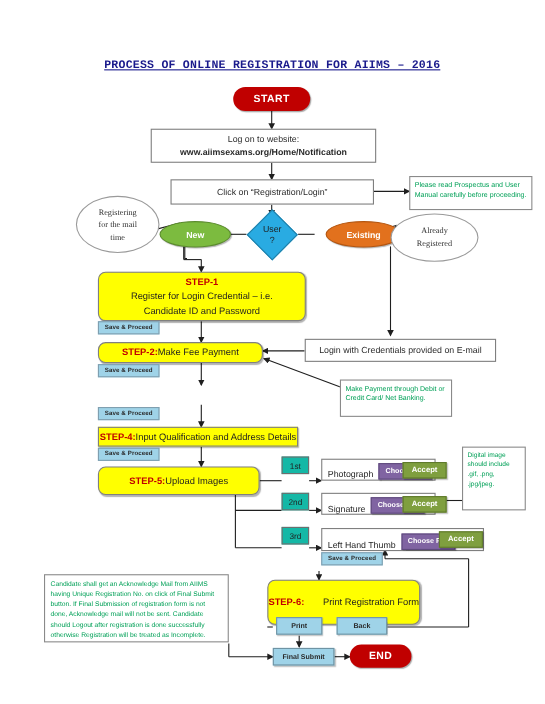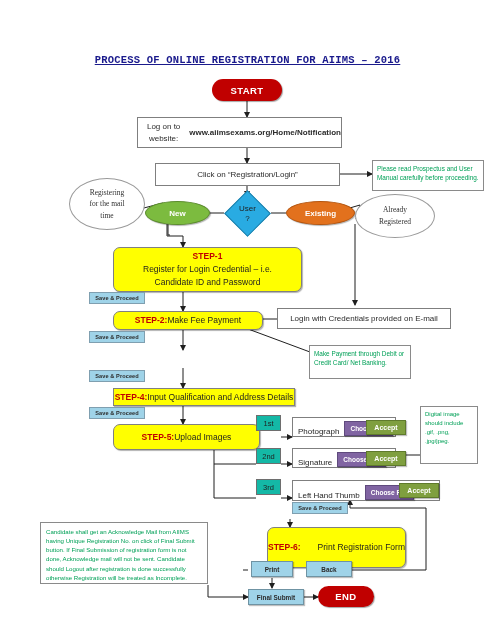--- a/index.html
+++ b/index.html
@@ -26,29 +26,28 @@
     display:flex;align-items:center;justify-content:center;
     box-shadow:1px 1px 1px rgba(0,0,0,.35);
   }
 
   
   .pbox{
     background:#ffffff;border:1px solid #7f7f7f;
     display:flex;align-items:center;justify-content:center;
     font-size:8px;color:#2b2b2b;text-align:center;line-height:1.45;
   }
-  .pbox.multiline{flex-direction:row;}
+  .pbox.multiline{flex-direction:column;}
 
   
   .step{
     background:#FFFF00;border:1px solid #808080;
     display:flex;align-items:center;justify-content:center;
     font-size:8.5px;color:#1f1f1f;text-align:center;line-height:1.5;
     box-shadow:1px 1px 1px rgba(0,0,0,.3);
-    margin-left:24px;
   }
   .step.round{border-radius:7px;}
   .step .lbl{color:#C00000;font-weight:bold;}
   .step.col{flex-direction:column;}
 
   
   .chip{
     background:#9FD3E8;border:1px solid #7f9fb0;
     display:flex;align-items:center;justify-content:center;
     font-size:5.6px;font-weight:bold;color:#2b2b2b;letter-spacing:.1px;
@@ -232,21 +231,21 @@
   <div class="abs ell new" style="left:145px;top:201px;width:65px;height:24px;">New</div>
 
   <div class="abs" style="left:224px;top:190px;width:47px;height:47px;">
     <div class="abs diamond" style="left:7px;top:7px;width:33px;height:33px;"></div>
     <div class="abs diamond-text" style="left:0;top:0;width:47px;height:47px;">
       <span>User</span>
       <span>?</span>
     </div>
   </div>
 
-  <div class="abs ell existing" style="left:286px;top:201px;width:69px;height:24px;">Existing</div>
+  <div class="abs ell existing" style="left:296px;top:201px;width:69px;height:24px;">Existing</div>
 
   <div class="abs bubble" style="left:355px;top:194px;width:80px;height:44px;">
     <span>Already</span>
     <span>Registered</span>
   </div>
 
   <div class="abs step round col" style="left:89px;top:247px;width:189px;height:45px;">
     <span class="lbl">STEP-1</span>
     <span>Register for Login Credential – i.e.</span>
     <span>Candidate ID and Password</span>

